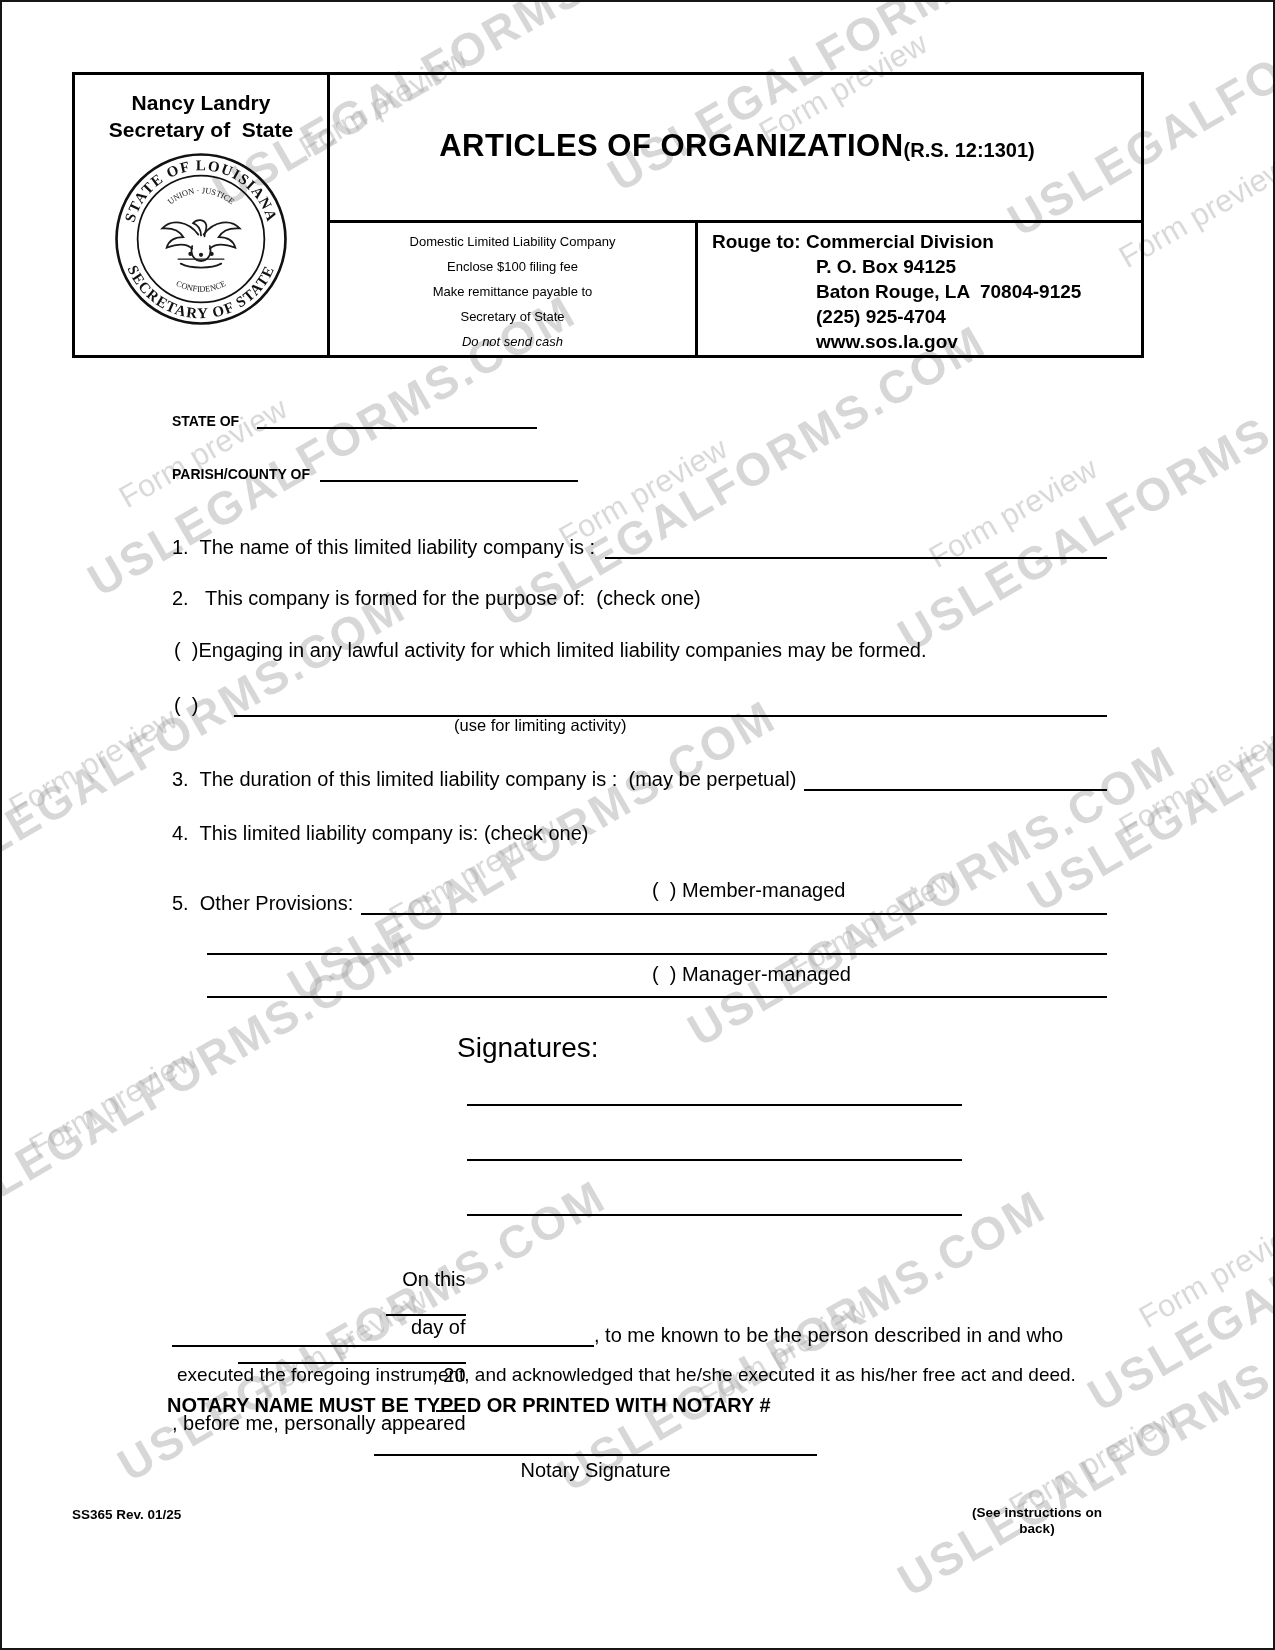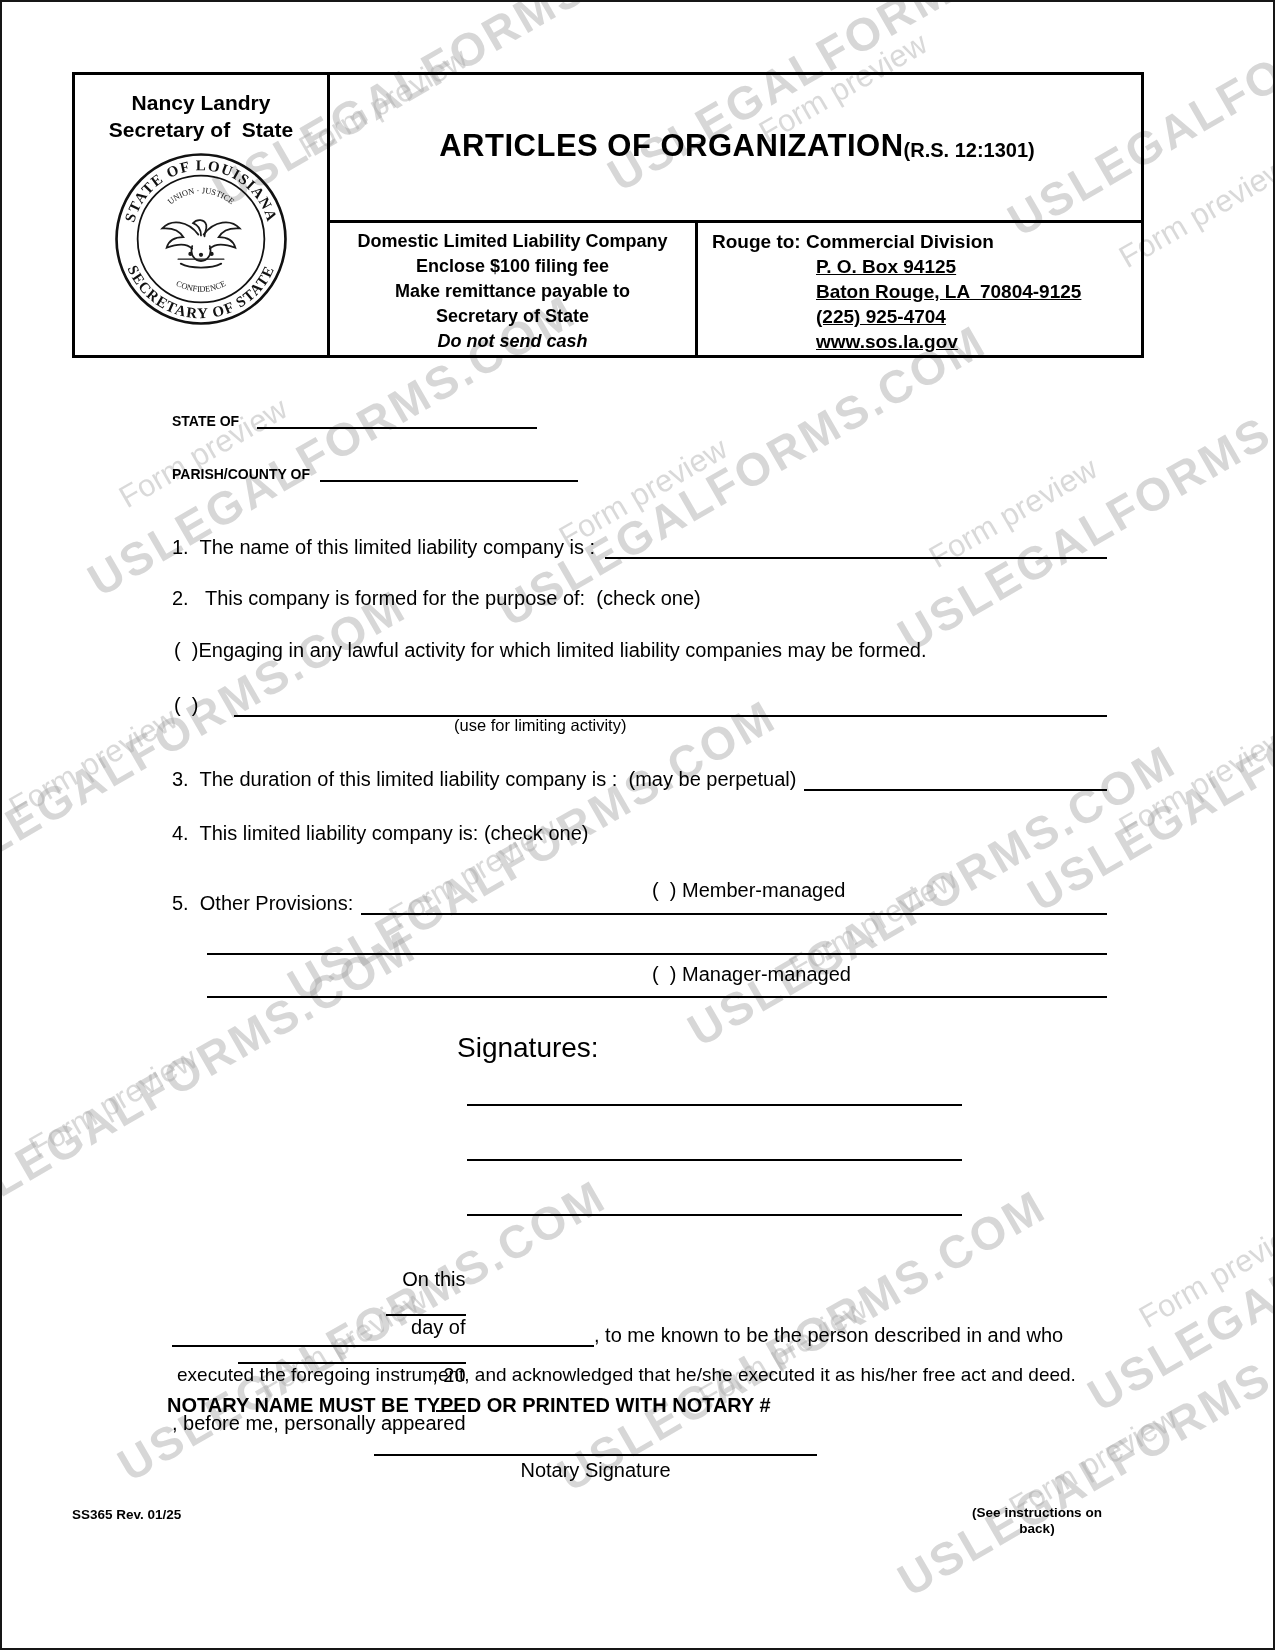--- a/index.html
+++ b/index.html
@@ -13,24 +13,24 @@
   .content{position:absolute;inset:0;z-index:2;}
   
   .hdr{position:absolute;left:70px;top:70px;width:1072px;height:286px;border:3px solid #000;box-sizing:border-box;background:transparent;}
   .hdr-left{position:absolute;left:0;top:0;width:255px;height:100%;border-right:3px solid #000;box-sizing:border-box;text-align:center;padding-top:14px;}
   .officer{font-weight:bold;font-size:21px;line-height:27px;white-space:pre-wrap;}
   .seal{display:block;margin:8px auto 0;}
   .hdr-title{position:absolute;left:255px;top:0;width:814px;height:145px;display:flex;flex-direction:row;align-items:center;justify-content:center;padding-bottom:4px;box-sizing:border-box;}
   .title{font-size:31px;font-weight:bold;letter-spacing:0.5px;}
   .statute{font-size:20px;font-weight:bold;margin-top:10px;}
   .hdr-bottom{position:absolute;left:255px;top:145px;width:814px;height:138px;border-top:3px solid #000;box-sizing:border-box;display:flex;}
-  .filing{width:368px;border-right:3px solid #000;box-sizing:border-box;text-align:center;padding-top:6px;font-weight:bold;font-size:18px;line-height:25px;}
+  .filing{width:368px;border-right:3px solid #000;box-sizing:border-box;text-align:center;padding-top:6px;font-weight:normal;font-size:13px;line-height:25px;}
   .italic{font-style:italic;}
   .return{flex:1;padding:6px 0 0 14px;font-weight:bold;font-size:19px;line-height:25px;box-sizing:border-box;}
-  .return-indent{margin-left:104px;text-decoration:underline;}
+  .return-indent{margin-left:104px;}
   
   .row{position:absolute;display:flex;align-items:flex-end;font-size:20px;}
   .lbl{white-space:pre-wrap;}
   .b{font-weight:bold;}
   .fs21{font-size:14px;}
   .blank{border-bottom:2px solid #000;height:25px;display:inline-block;box-sizing:border-box;}
   .grow{flex:1;}
   .hline{position:absolute;height:0;border-top:2px solid #000;}
   .abs{position:absolute;}
   .small-note{font-size:16.5px;}

